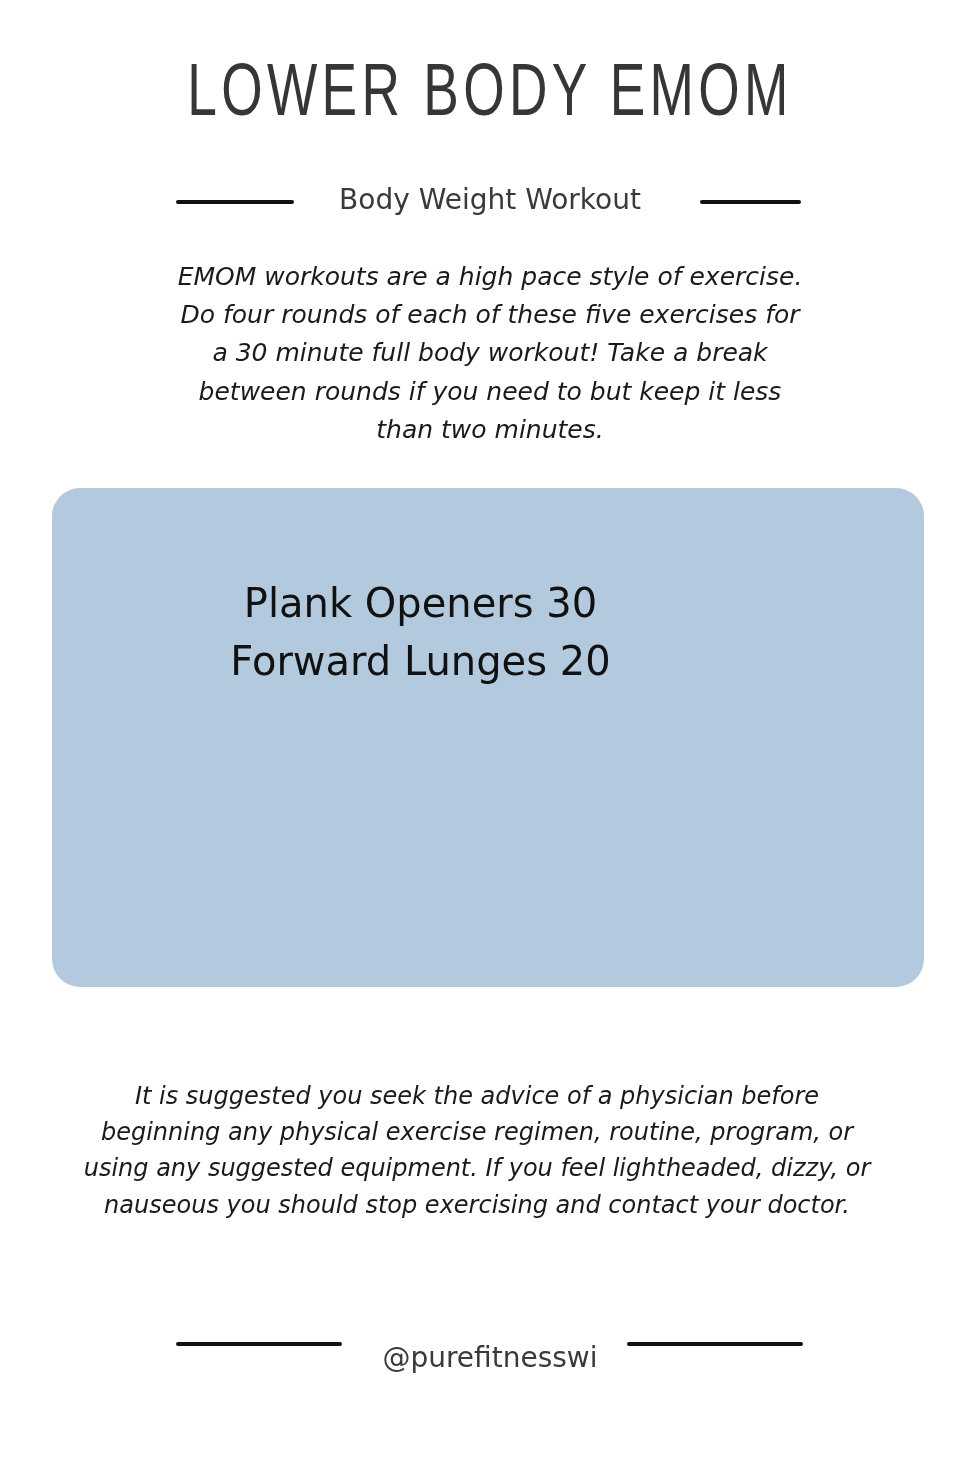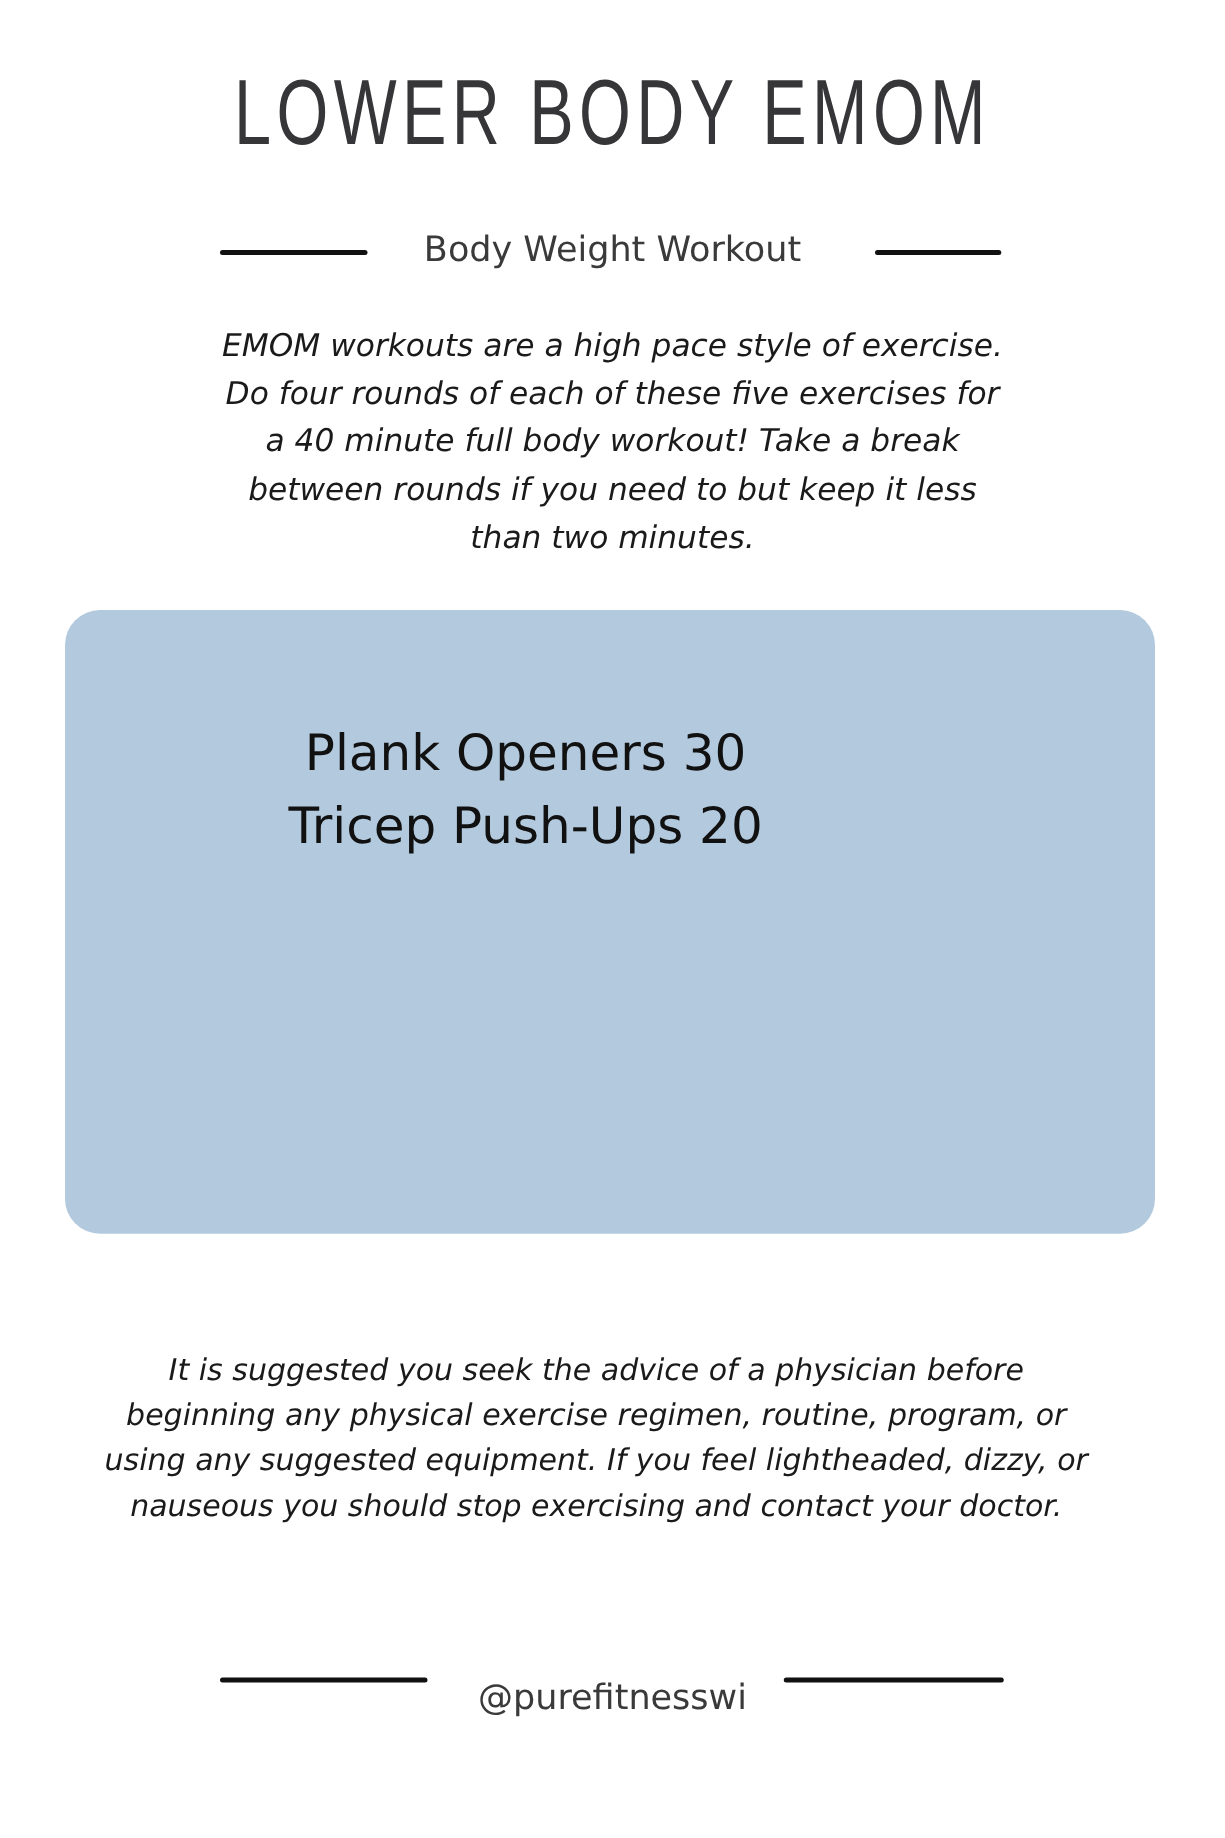--- a/index.html
+++ b/index.html
@@ -45,26 +45,26 @@
 <body>
 
 <div class="title">LOWER BODY EMOM</div>
 
 <div class="divider-row" style="top:180px;">
   <div class="rule" style="left:176px; width:118px; top:20px;"></div>
   <div class="divider-text" style="top:0;">Body Weight Workout</div>
   <div class="rule" style="left:700px; width:101px; top:20px;"></div>
 </div>
 
-<div class="intro">EMOM workouts are a high pace style of exercise. Do four rounds of each of these five exercises for a 40 minute full body workout! Take a break between rounds if you need to but keep it less than two minutes.</div>
+<div class="intro">EMOM workouts are a high pace style of exercise. Do four rounds of each of these five exercises for a 30 minute full body workout! Take a break between rounds if you need to but keep it less than two minutes.</div>
 
 <div class="box"></div>
 <div class="exercises">
   <span class="exercise">Plank Openers 30</span>
-  <span class="exercise">Tricep Push-Ups 20</span>
+  <span class="exercise">Forward Lunges 20</span>
 </div>
 
 <div class="disclaimer">It is suggested you seek the advice of a physician before beginning any physical exercise regimen, routine, program, or using any suggested equipment. If you feel lightheaded, dizzy, or nauseous you should stop exercising and contact your doctor.</div>
 
 <div class="divider-row" style="top:1322px;">
   <div class="rule" style="left:176px; width:166px; top:20px;"></div>
   <div class="divider-text" style="top:16px;">@purefitnesswi</div>
   <div class="rule" style="left:627px; width:176px; top:20px;"></div>
 </div>
 

